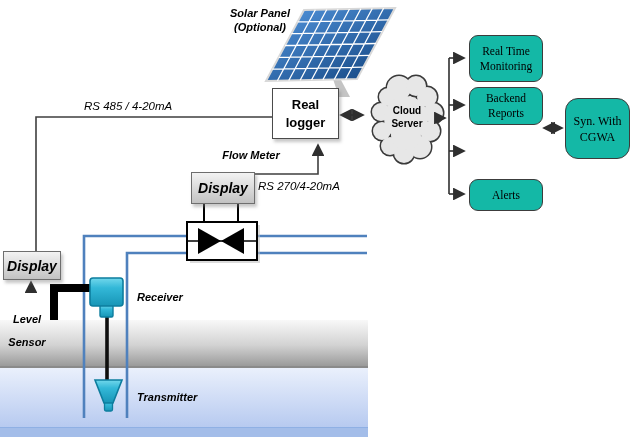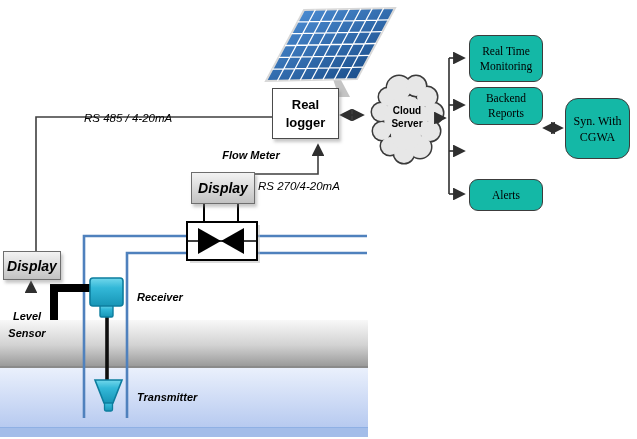--- a/index.html
+++ b/index.html
@@ -134,24 +134,26 @@
     <g>
       <polygon points="333,79 341,80 350,97 339,97" fill="#c4c4c4"></polygon>
       <g transform="matrix(91 -2 -38 71 304 10)">
         <rect x="0" y="0" width="1" height="1" fill="url(#pg)" stroke="#d8d8d8" stroke-width="2" vector-effect="non-scaling-stroke"></rect>
         <path d="M.125,0 L.125,1 M.25,0 L.25,1 M.375,0 L.375,1 M.5,0 L.5,1 M.625,0 L.625,1 M.75,0 L.75,1 M.875,0 L.875,1
                  M0,.1667 L1,.1667 M0,.3333 L1,.3333 M0,.5 L1,.5 M0,.6667 L1,.6667 M0,.8333 L1,.8333" stroke="#ffffff" stroke-width="1.3" vector-effect="non-scaling-stroke" fill="none"></path>
       </g>
     </g>
   </svg>
 
-  <div class="lbl it" style="left:84px;top:112px;text-align:center;">RS 485 / 4-20mA</div>
+  <div class="lbl bi ctr" style="left:222px;top:6px;width:76px;line-height:14px;">Solar Panel
+(Optional)</div>
+  <div class="lbl it" style="left:84px;top:100px;text-align:center;">RS 485 / 4-20mA</div>
   <div class="lbl it" style="left:258px;top:180px;">RS 270/4-20mA</div>
   <div class="lbl bi ctr" style="left:189px;top:149px;width:66px;margin-left:29px;">Flow Meter</div>
-  <div class="lbl bi ctr" style="left:2px;top:308px;width:50px;line-height:17px;">Level
+  <div class="lbl bi ctr" style="left:2px;top:308px;width:50px;line-height:23px;">Level
 Sensor</div>
   <div class="lbl bi" style="left:137px;top:291px;">Receiver</div>
   <div class="lbl bi" style="left:137px;top:391px;">Transmitter</div>
 
   <div id="dataLogger" class="boxtxt">Real
 logger</div>
   <div id="flowDisplay" class="boxtxt displayBox">Display</div>
   <div id="levelDisplay" class="boxtxt displayBox">Display</div>
   <div id="cloudTxt" class="lbl ctr">Cloud
 Server</div>

